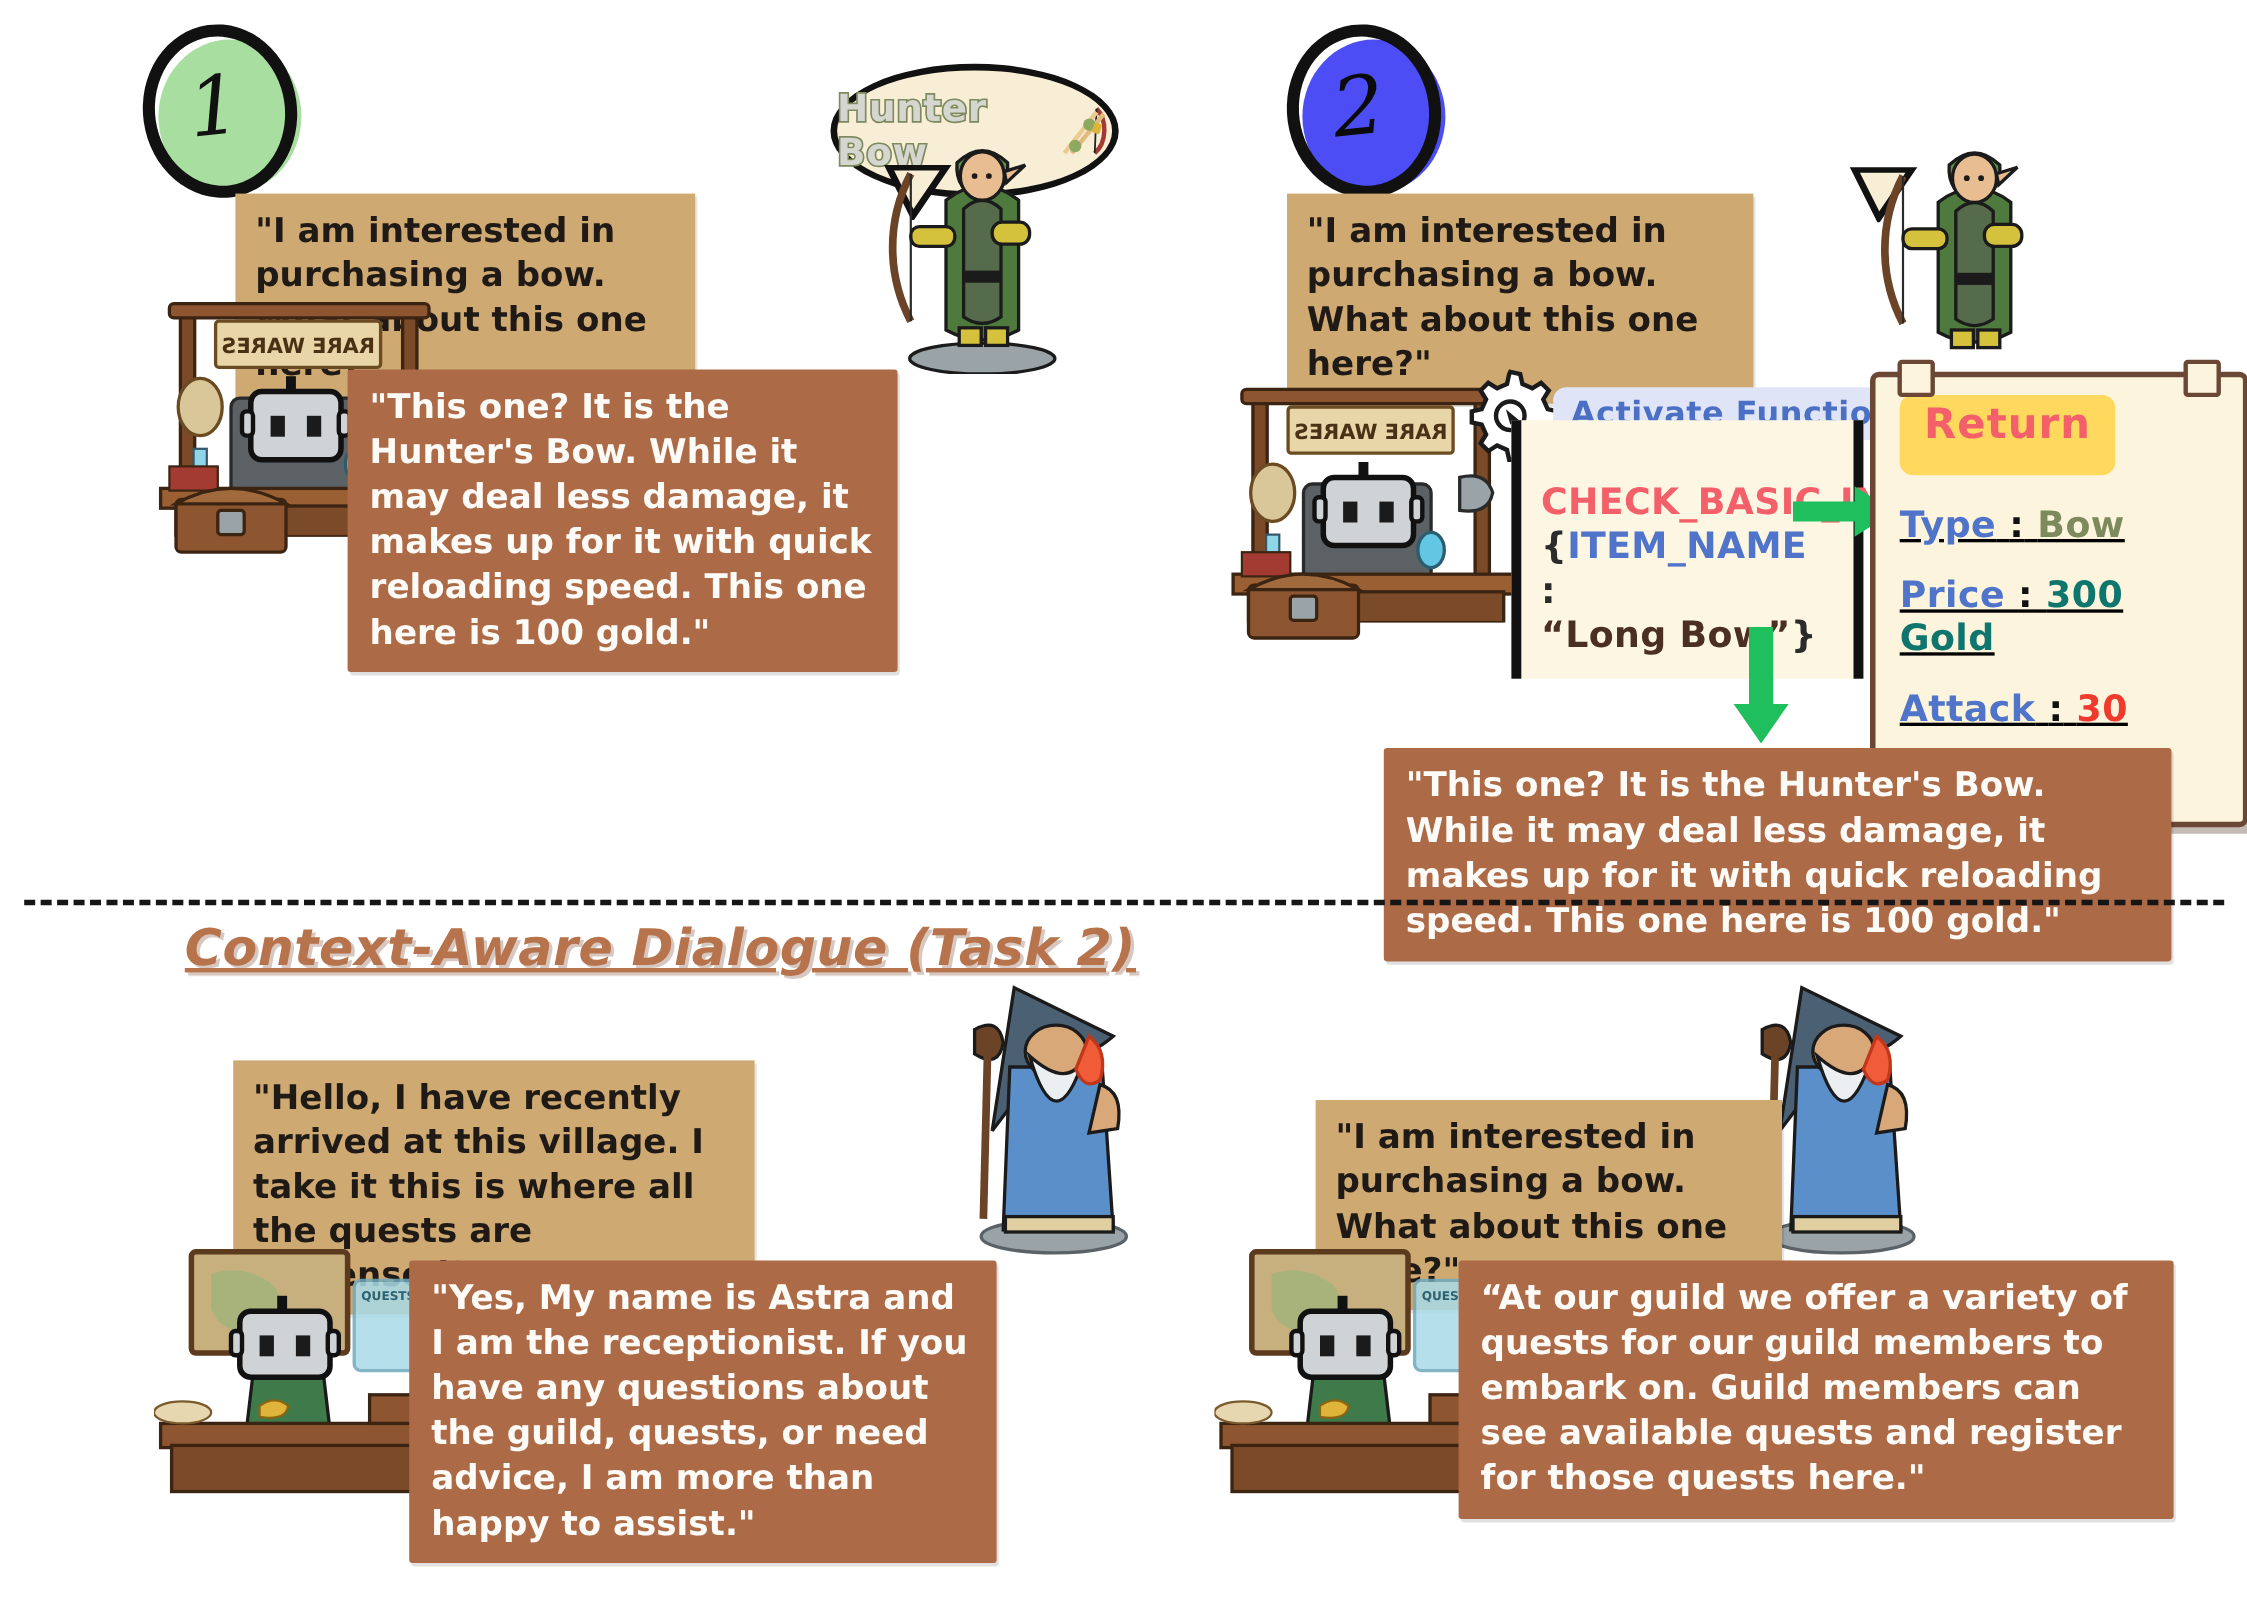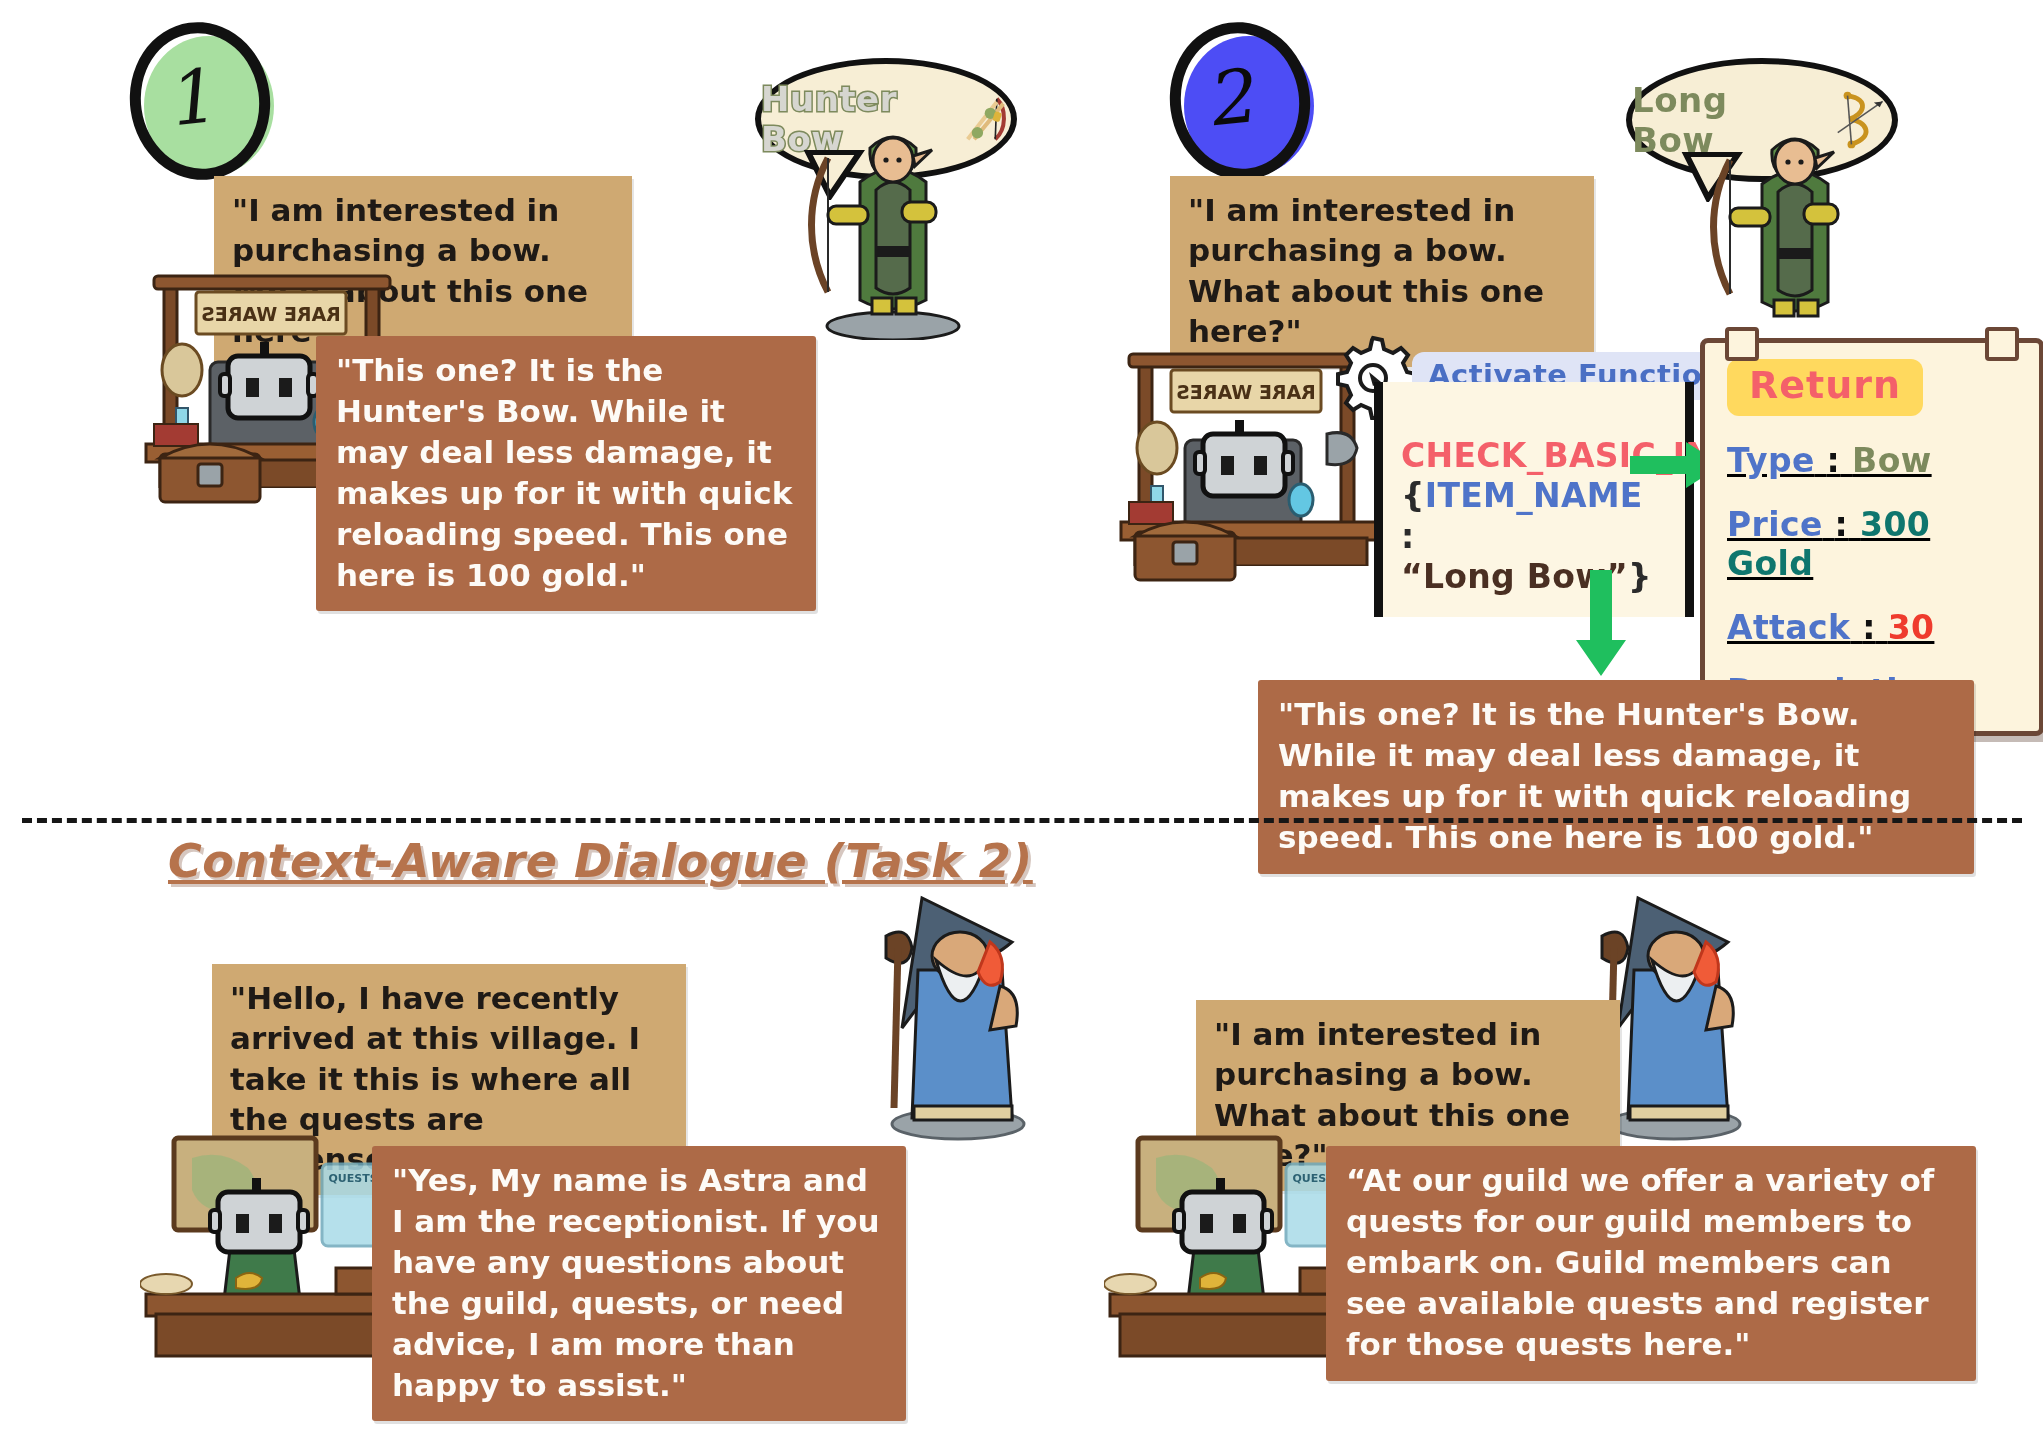--- a/index.html
+++ b/index.html
@@ -81,21 +81,21 @@
 
   
   .ret-card{
     position:absolute;background:#fdf4dd;
     border:5px solid #6b4736;border-radius:8px;
     box-shadow:6px 6px 0 rgba(90,60,45,.35);
     padding:16px 20px 20px 22px;
   }
   .ret-pill{
     display:inline-block;background:#ffd95e;border-radius:12px;
-    padding:4px 22px 9px 22px;color:#f4606a;
+    padding:4px 22px 25px 22px;color:#f4606a;
     font-size:38px;font-weight:800;letter-spacing:1px;
   }
   .ret-row{font-size:33px;font-weight:800;letter-spacing:.4px;margin-top:25px;text-decoration:underline;}
   .k-blue{color:#4f74c9;}
   .v-olive{color:#7d8a5d;}
   .v-orange{color:#0f766e;}
   .v-red{color:#ef3b2d;}
   .v-black{color:#111;}
   .ret-pin{
     position:absolute;width:26px;height:26px;background:#fdf4dd;
@@ -191,31 +191,20 @@
   </svg>
 
   <div class="brown-box" style="left:316px;top:336px;width:460px;font-size:31px;">"This one? It is the Hunter's Bow. While it may deal less damage, it makes up for it with quick reloading speed. This one here is 100 gold."</div>
 
   <div class="step-badge badge-2" style="left:1170px;top:22px;">
     <div class="disc"></div>
     <div class="ring"></div>
     <div class="num">2</div>
   </div>
 
-  <div class="ellipse-bubble" style="left:1626px;top:58px;width:260px;height:112px;">
-    <span class="itxt longbow">Long Bow</span>
-    <svg width="66" height="66" viewBox="0 0 66 66">
-      <path d="M20 8 C44 12 36 28 22 32 C40 34 48 50 24 58" stroke="#c9931f" stroke-width="5" fill="none" stroke-linecap="round"></path>
-      <circle cx="20" cy="8" r="4" fill="#c9931f"></circle>
-      <circle cx="24" cy="58" r="4" fill="#c9931f"></circle>
-      <line x1="20" y1="8" x2="24" y2="58" stroke="#555" stroke-width="1.6"></line>
-      <line x1="10" y1="46" x2="56" y2="14" stroke="#555" stroke-width="1.6"></line>
-      <path d="M56 14 l-9 1 l6 5 Z" fill="#333"></path>
-    </svg>
-  </div>
   <svg class="art" style="left:1678px;top:152px;" width="70" height="50">
     <path d="M8 2 L60 2 L30 46 Z" fill="#f7eed5" stroke="#111" stroke-width="6"></path>
   </svg>
 
   <svg class="art" style="left:1700px;top:122px;" width="190" height="220">
     <path d="M30 38 C8 80 8 130 30 172" stroke="#6b4326" stroke-width="7" fill="none"></path>
     <line x1="30" y1="38" x2="30" y2="172" stroke="#2a2a2a" stroke-width="2"></line>
     <path d="M62 62 Q95 36 128 62 L128 180 Q95 198 62 180 Z" fill="#4f7a3e" stroke="#1b1b1b" stroke-width="3"></path>
     <path d="M78 70 Q95 54 112 70 L112 168 Q95 180 78 168 Z" fill="#556b4b" stroke="#1b1b1b" stroke-width="3"></path>
     <rect x="78" y="126" width="34" height="11" fill="#1b1b1b"></rect>

